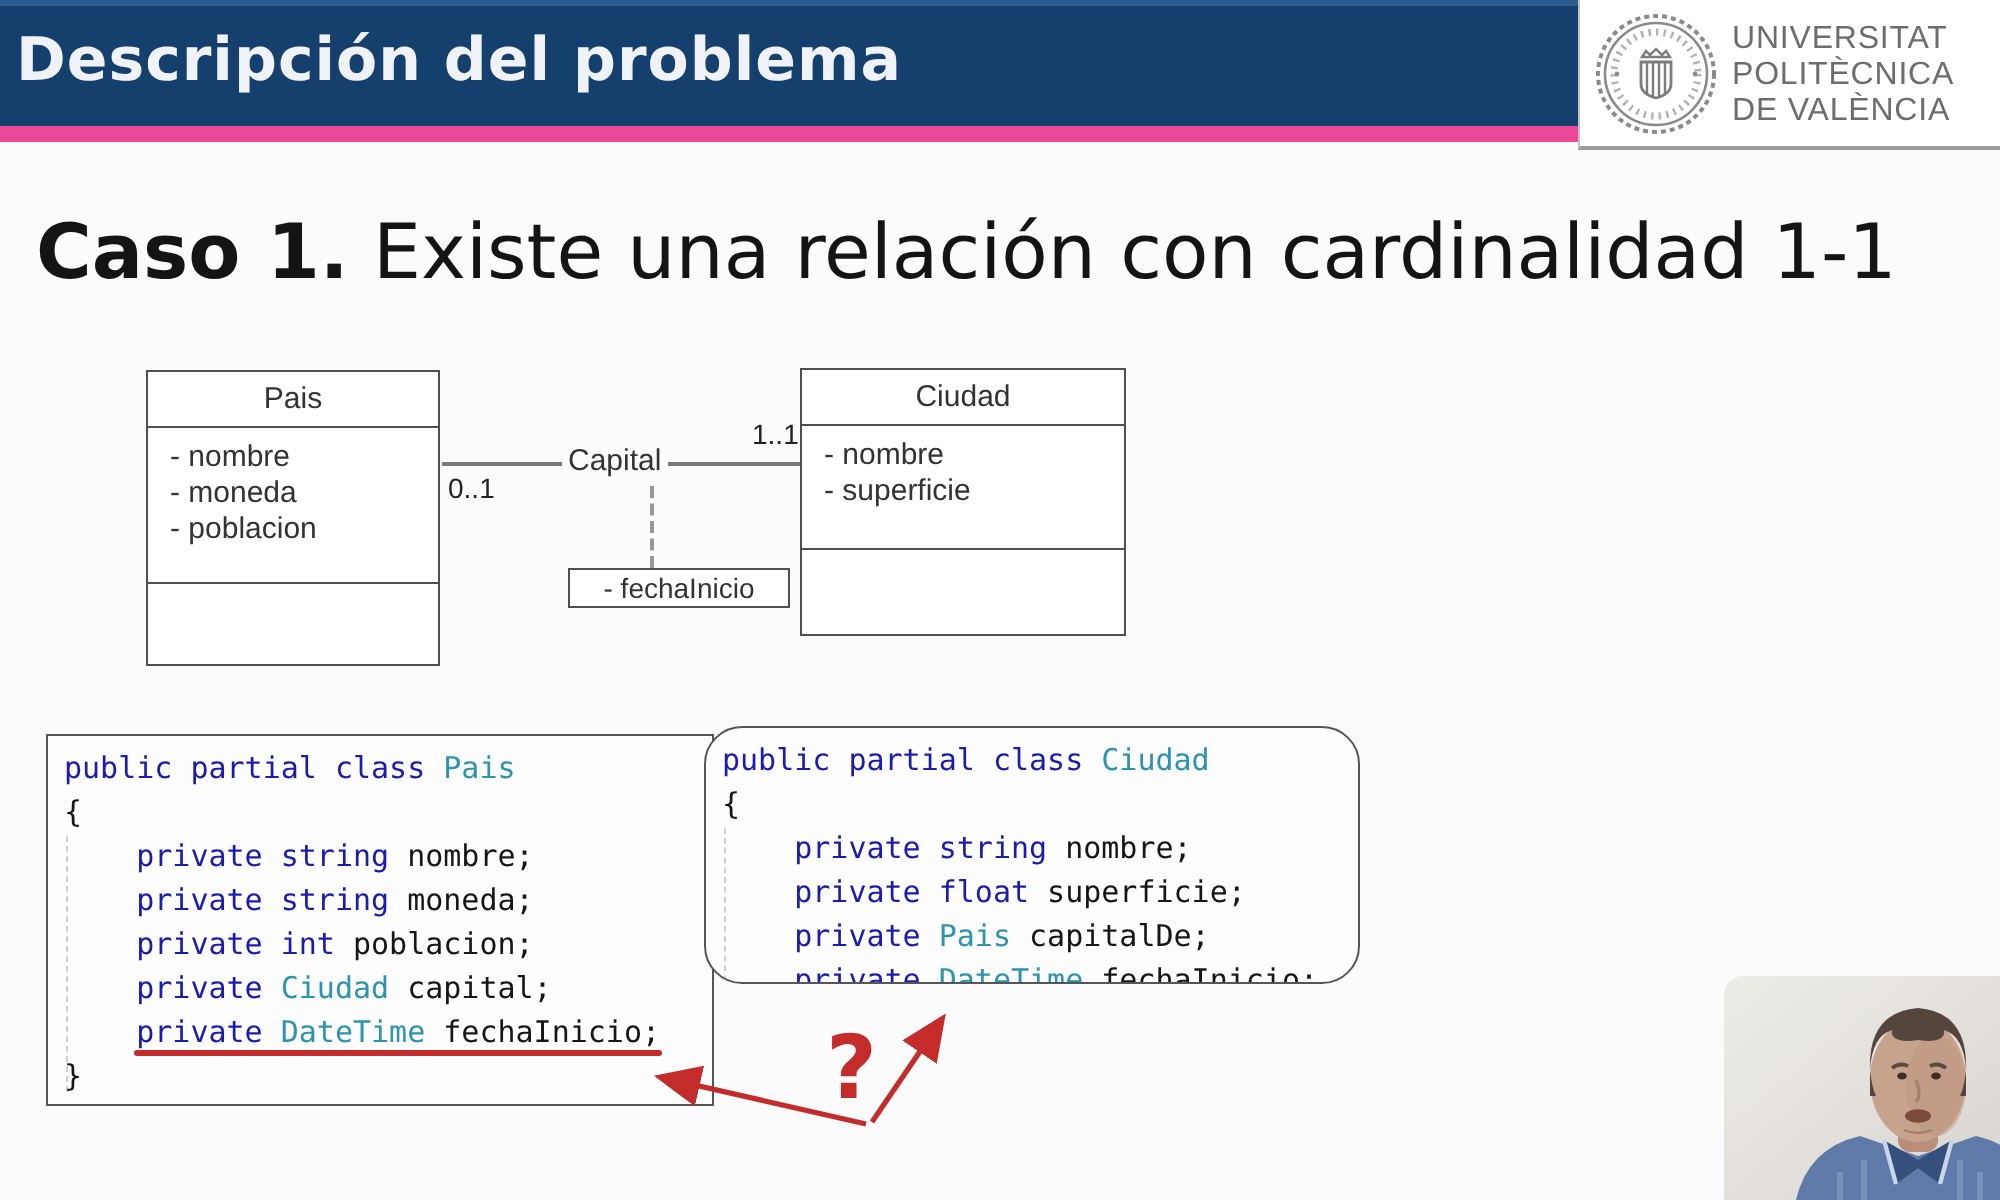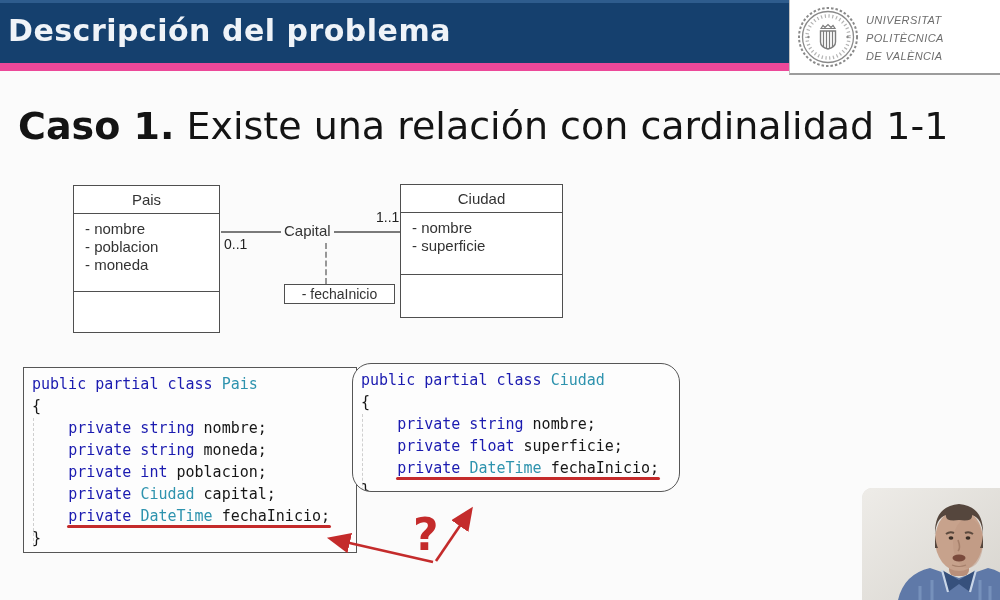--- a/index.html
+++ b/index.html
@@ -18,22 +18,22 @@
     font-family:"DejaVu Sans", sans-serif; font-weight:bold; font-size:30px;
     color:#EFF3F8; letter-spacing:.5px; white-space:nowrap;
   }
   .logo-box{
     position:absolute; right:0; top:0; width:211px; height:75px;
     background:#ffffff; border-left:1px solid #c2c2c2; border-bottom:2px solid #9c9c9c;
     box-sizing:border-box; z-index:5;
   }
   .logo-seal{position:absolute; left:6px; top:5px;}
   .logo-text{
-    position:absolute; left:76px; top:11px; font-size:11px; line-height:18px;
-    color:#6d6d6d; letter-spacing:.4px; white-space:nowrap;font-style:italic;
+    position:absolute; left:76px; top:11px; font-size:16px; line-height:18px;
+    color:#6d6d6d; letter-spacing:.4px; white-space:nowrap;
   }
   
   .case-heading{
     position:absolute; left:18px; top:104px; width:900px;
     font-family:"DejaVu Sans", sans-serif; font-size:38px; color:#141414; white-space:nowrap;
   }
   .case-heading .b{font-weight:bold;}
   
   .uml-class{position:absolute; background:#fff; border:1.5px solid #4f4f4f; box-sizing:border-box;}
   .uml-title{height:27px; line-height:27px; text-align:center; font-size:15px; color:#333;
@@ -112,22 +112,22 @@
   </div>
 
   <div class="case-heading">
     <span class="b">Caso 1.</span><span> Existe una relación con cardinalidad 1-1</span>
   </div>
 
   <div class="uml-class uml-pais">
     <div class="uml-title">Pais</div>
     <div class="uml-attrs">
       <div>- nombre</div>
+      <div>- moneda</div>
       <div>- poblacion</div>
-      <div>- moneda</div>
     </div>
     <div class="uml-ops"></div>
   </div>
 
   <div class="uml-class uml-ciudad">
     <div class="uml-title">Ciudad</div>
     <div class="uml-attrs">
       <div>- nombre</div>
       <div>- superficie</div>
     </div>
@@ -151,20 +151,21 @@
       <div class="code-line"><span class="tok-pl">    </span><span class="tok-kw">private </span><span class="tok-type">Ciudad</span><span class="tok-pl"> capital;</span></div>
       <div class="code-line u"><span class="tok-pl">    </span><span class="tok-kw">private </span><span class="tok-type">DateTime</span><span class="tok-pl"> fechaInicio;</span></div>
       <div class="code-line"><span class="tok-pl">}</span></div>
     </div>
   <div class="code-box code-right">
     <div class="indent-guide"></div>
   <div class="code-line"><span class="tok-kw">public partial class </span><span class="tok-type">Ciudad</span></div>
       <div class="code-line"><span class="tok-pl">{</span></div>
       <div class="code-line"><span class="tok-pl">    </span><span class="tok-kw">private string</span><span class="tok-pl"> nombre;</span></div>
       <div class="code-line"><span class="tok-pl">    </span><span class="tok-kw">private float</span><span class="tok-pl"> superficie;</span></div>
+      <div class="code-line"><span class="tok-pl">    </span><span class="tok-kw">private </span><span class="tok-type">Pais</span><span class="tok-pl"> capitalDe;</span></div>
       <div class="code-line u"><span class="tok-pl">    </span><span class="tok-kw">private </span><span class="tok-type">DateTime</span><span class="tok-pl"> fechaInicio;</span></div>
       <div class="code-line"><span class="tok-pl">}</span></div>
     </div>
 
   <svg class="annot-svg" width="1000" height="600" viewBox="0 0 1000 600">
     <defs>
       <marker id="arrowhead" markerWidth="9" markerHeight="8" refX="7" refY="4" orient="auto">
         <path d="M0,0 L9,4 L0,8 z" fill="#C42B2B"></path>
       </marker>
     </defs>

